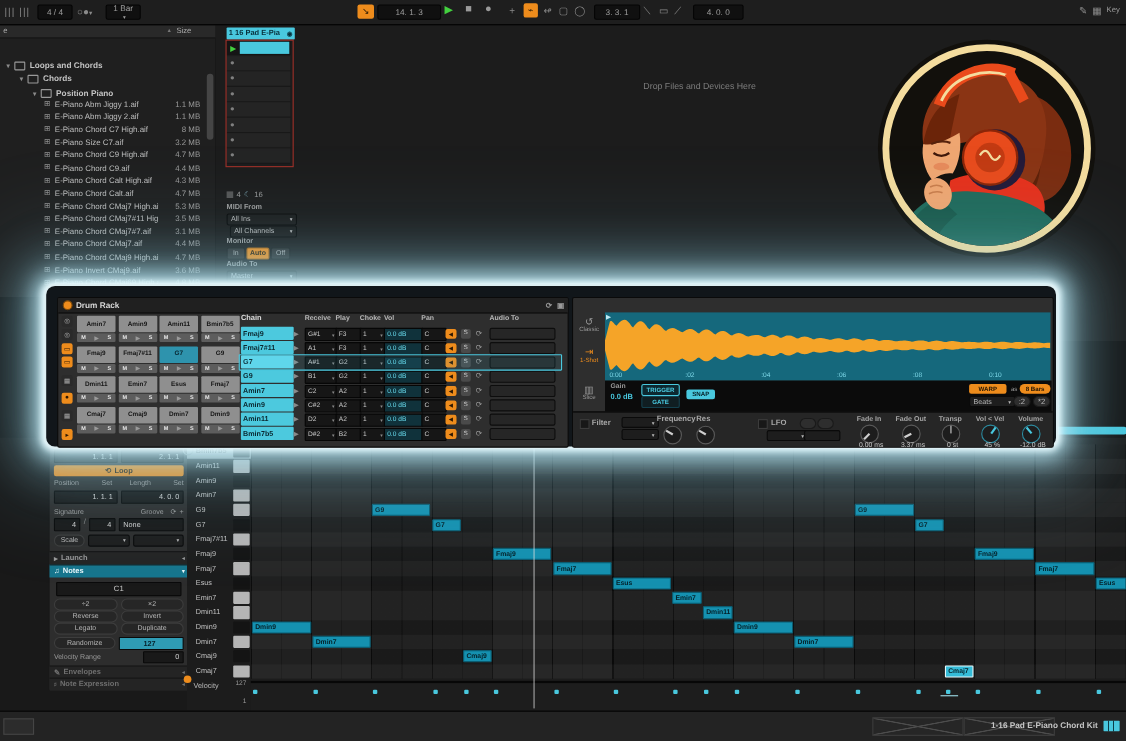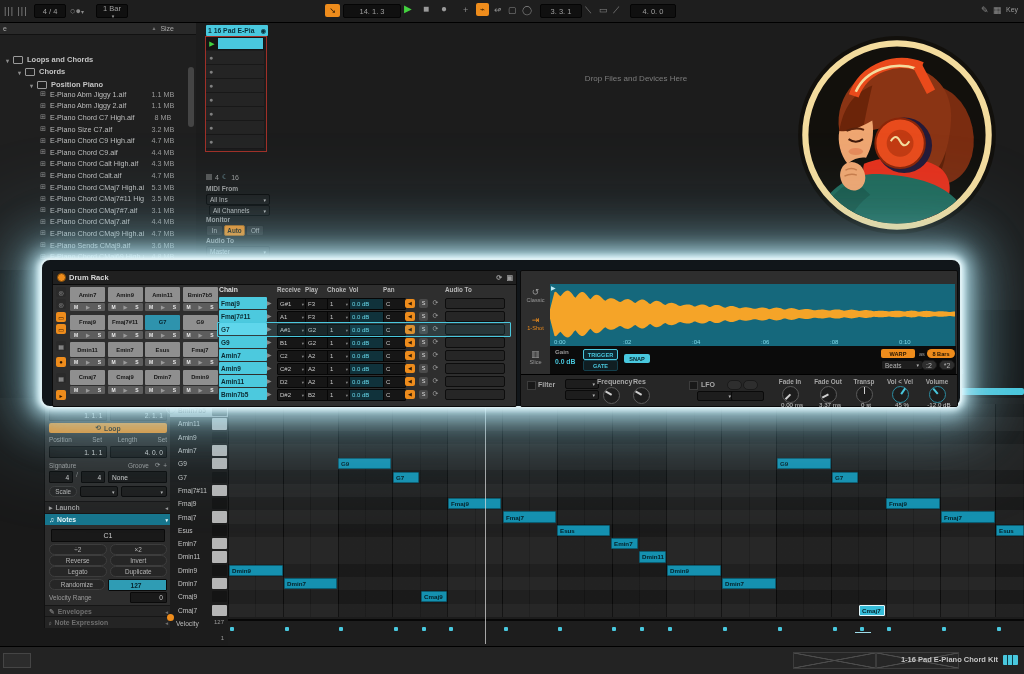--- a/index.html
+++ b/index.html
@@ -18,21 +18,21 @@
        display:flex;align-items:center;justify-content:center;border-radius:2px;height:12px;}
   .ticon{color:#8a8a8a;font-size:9px;line-height:12px;}
   
   #browser{position:absolute;left:0;top:22px;width:196px;height:248px;background:#1f1f1f;border-right:1px solid #0a0a0a;}
   #browser-header{position:absolute;left:0;top:0;width:100%;height:12px;background:#292929;border-bottom:1px solid #111;
        display:flex;align-items:center;font-size:7px;color:#aaa;}
   #browser-list{position:absolute;left:0;top:13px;width:188px;bottom:0;overflow:hidden;}
   .tree-row{display:flex;align-items:flex-end;height:12.5px;font-size:7.5px;color:#c4c4c4;font-weight:bold;}
   .file-row{display:flex;align-items:center;height:11.6px;font-size:7.2px;color:#bdbdbd;}
   .file-row .fname{flex:1;white-space:nowrap;overflow:hidden;}
-  .file-row .fsize{width:38px;text-align:center;color:#9a9a9a;padding-right:6px;}
+  .file-row .fsize{width:38px;text-align:right;color:#9a9a9a;padding-right:6px;}
   .ficon{color:#8f8f8f;font-size:7px;margin:0 4px 0 0;}
   .folder-glyph{display:inline-block;width:8px;height:6px;border:1px solid #9a9a9a;border-radius:1px;margin:0 4px 0 2px;}
   .caret{color:#8b8b8b;font-size:6px;margin-right:2px;}
   
   #session{position:absolute;left:196px;top:22px;width:828px;height:288px;background:#1c1c1c;}
   #track-head{position:absolute;left:10px;top:3px;width:58px;height:11px;background:#49c8de;color:#07313c;
       font-size:6.8px;font-weight:bold;display:flex;align-items:center;padding:0 2px;border-radius:1px;}
   #clip-slot{position:absolute;left:10px;top:15px;width:58px;height:13px;background:#151515;display:flex;}
   #clip-slot .playbtn{width:12px;height:13px;display:flex;align-items:center;justify-content:center;color:#43d13f;font-size:7px;}
   #clip-slot .clipfill{flex:1;background:#49c8de;margin:1px 1px 1px 0;}
@@ -251,21 +251,21 @@
           <div class="fname">E-Piano Chord CMaj7.aif</div>
           <div class="fsize">4.4 MB</div>
         </div>
         <div class="file-row" style="padding-left: 40px;">
           <div class="ficon" style="display: inline;">⊞</div>
           <div class="fname">E-Piano Chord CMaj9 High.aif</div>
           <div class="fsize">4.7 MB</div>
         </div>
         <div class="file-row" style="padding-left: 40px;">
           <div class="ficon" style="display: inline;">⊞</div>
-          <div class="fname">E-Piano Sends CMaj9.aif</div>
+          <div class="fname">E-Piano Invert CMaj9.aif</div>
           <div class="fsize">3.6 MB</div>
         </div>
         <div class="file-row" style="padding-left: 40px;">
           <div class="ficon" style="display: inline;">⊞</div>
           <div class="fname">E-Piano Chord CMaj69 High.aif</div>
           <div class="fsize">4.8 MB</div>
         </div>
       </div>
     <div class="abs" style="right:2px;top:45px;width:6px;height:60px;background:#454545;border-radius:3px;"></div>
   </div>

